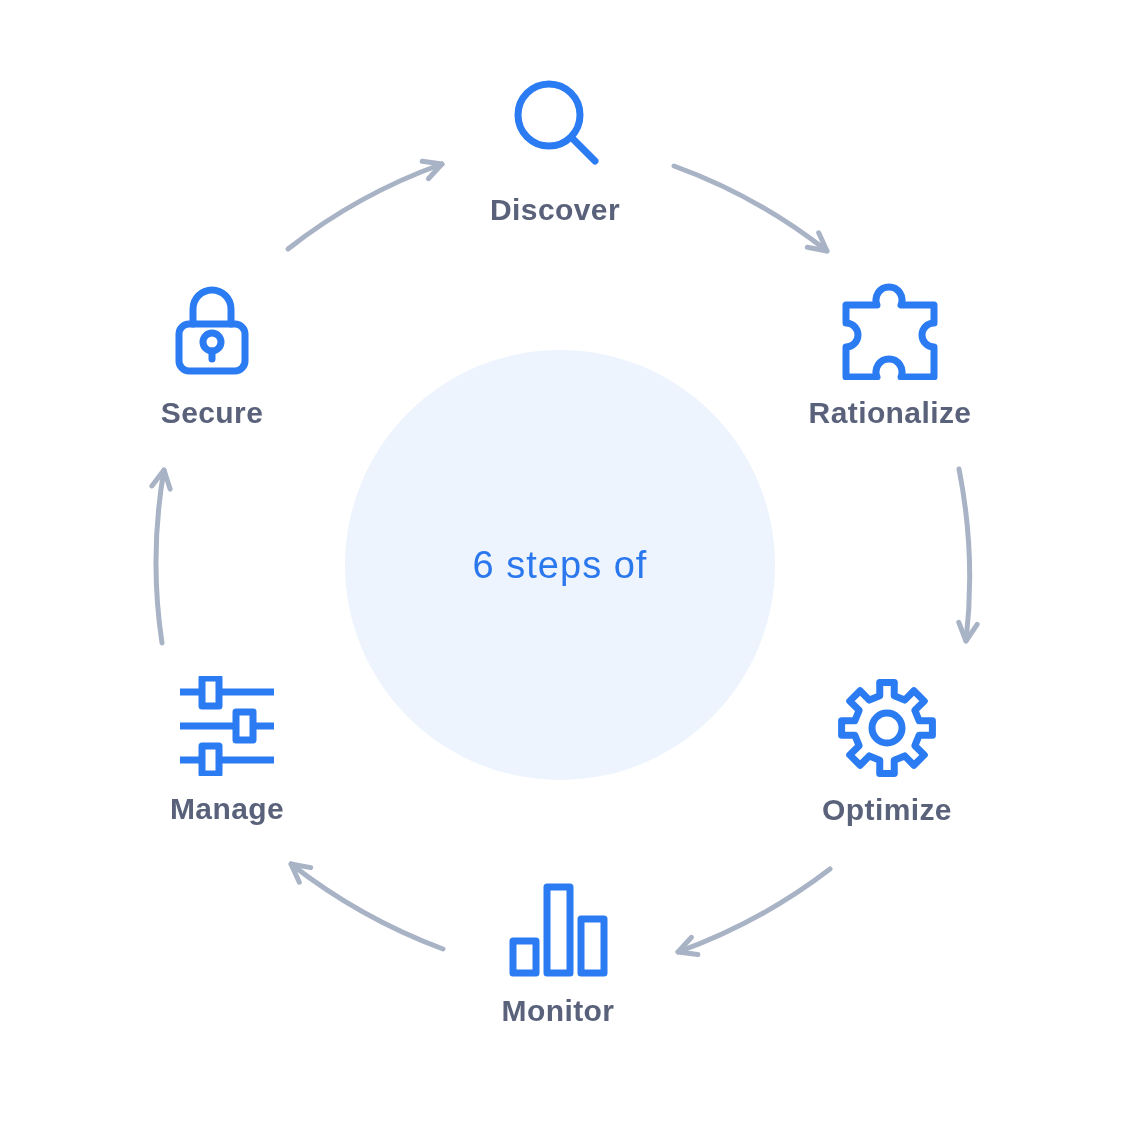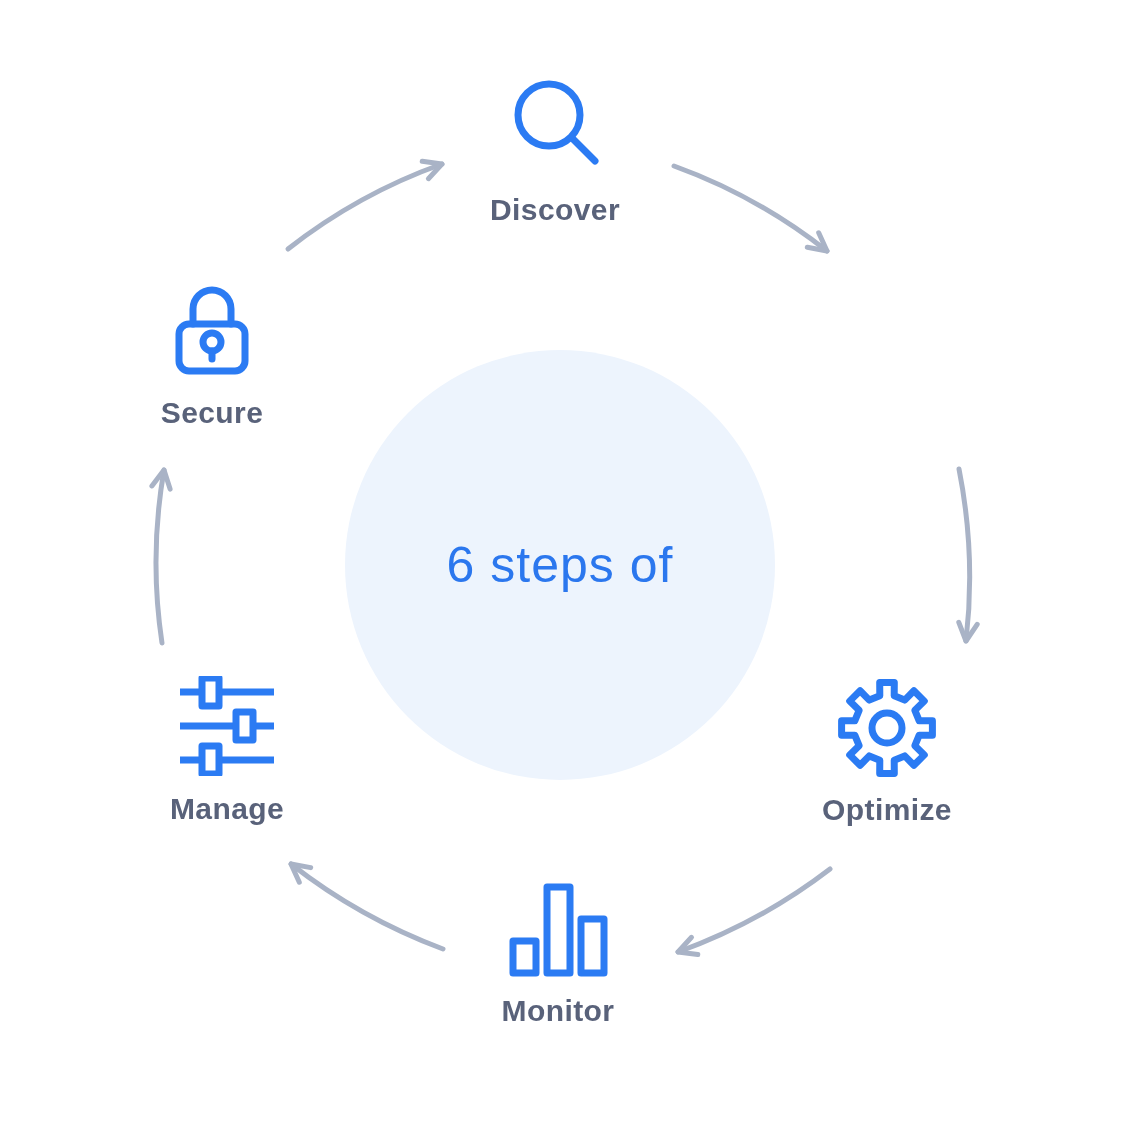--- a/index.html
+++ b/index.html
@@ -29,21 +29,21 @@
   .center-text{
     position:absolute;
     left:345px;top:350px;
     width:430px;height:430px;
     display:flex;
     flex-direction:column;
     align-items:center;
     justify-content:center;
     text-align:center;
     color:var(--center-text);
-    font-size:50px;
+    font-size:38px;
     font-weight:300;
     line-height:72px;
     letter-spacing:1px;
   }
   .step{
     position:absolute;
     width:240px;
     display:flex;
     flex-direction:column;
     align-items:center;
@@ -105,20 +105,26 @@
   </div>
 
   <div class="step" style="left:435px;top:77px">
     <svg class="icon" viewBox="0 0 100 100" aria-hidden="true">
       <circle class="stroke" cx="44" cy="38" r="31"></circle>
       <line class="stroke" x1="67" y1="61" x2="90" y2="84"></line>
     </svg>
     <div class="step-label">Discover</div>
   </div>
 
+  <div class="step" style="left:770px;top:280px">
+    <svg class="icon" viewBox="0 0 100 100" aria-hidden="true">
+      <path class="stroke sq" d="M6,25 L37,25 A13,13 0 1 1 61,25 L94,25 L94,43 A12,12 0 1 0 94,67 L94,97 L61,97 A13,13 0 1 0 37,97 L6,97 L6,67 A12,12 0 1 0 6,43 Z"></path>
+    </svg>
+    <div class="step-label">Rationalize</div>
+  </div>
 
   <div class="step" style="left:767px;top:677px">
     <svg class="icon" viewBox="0 0 100 100" aria-hidden="true">
       <path class="stroke sq" id="gearPath" d="M42.8,18.8L42.7,5.6L57.3,5.6L57.2,18.8L67.7,23.1L76.9,13.7L87.3,24.1L77.9,33.3L82.2,43.8L95.4,43.7L95.4,58.3L82.2,58.2L77.9,68.7L87.3,77.9L76.9,88.3L67.7,78.9L57.2,83.2L57.3,96.4L42.7,96.4L42.8,83.2L32.3,78.9L23.1,88.3L12.7,77.9L22.1,68.7L17.8,58.2L4.6,58.3L4.6,43.7L17.8,43.8L22.1,33.3L12.7,24.1L23.1,13.7L32.3,23.1Z"></path>
       <circle class="stroke" cx="50" cy="51" r="15"></circle>
     </svg>
     <div class="step-label">Optimize</div>
   </div>
 
   <div class="step" style="left:438px;top:878px">

